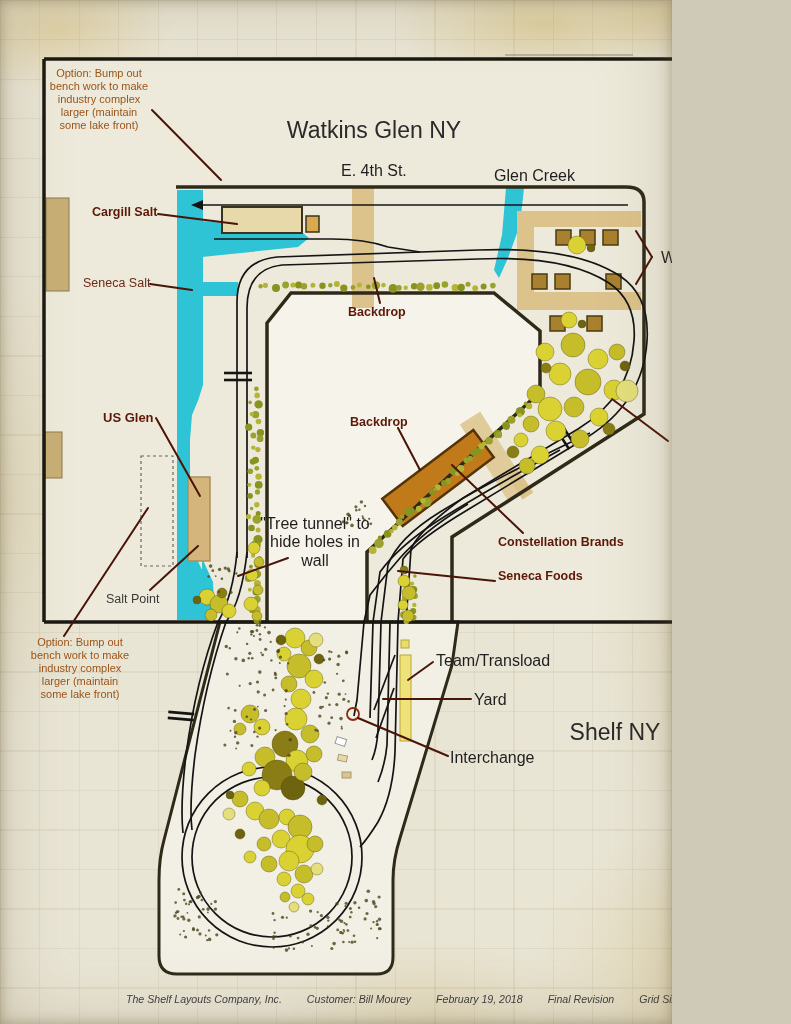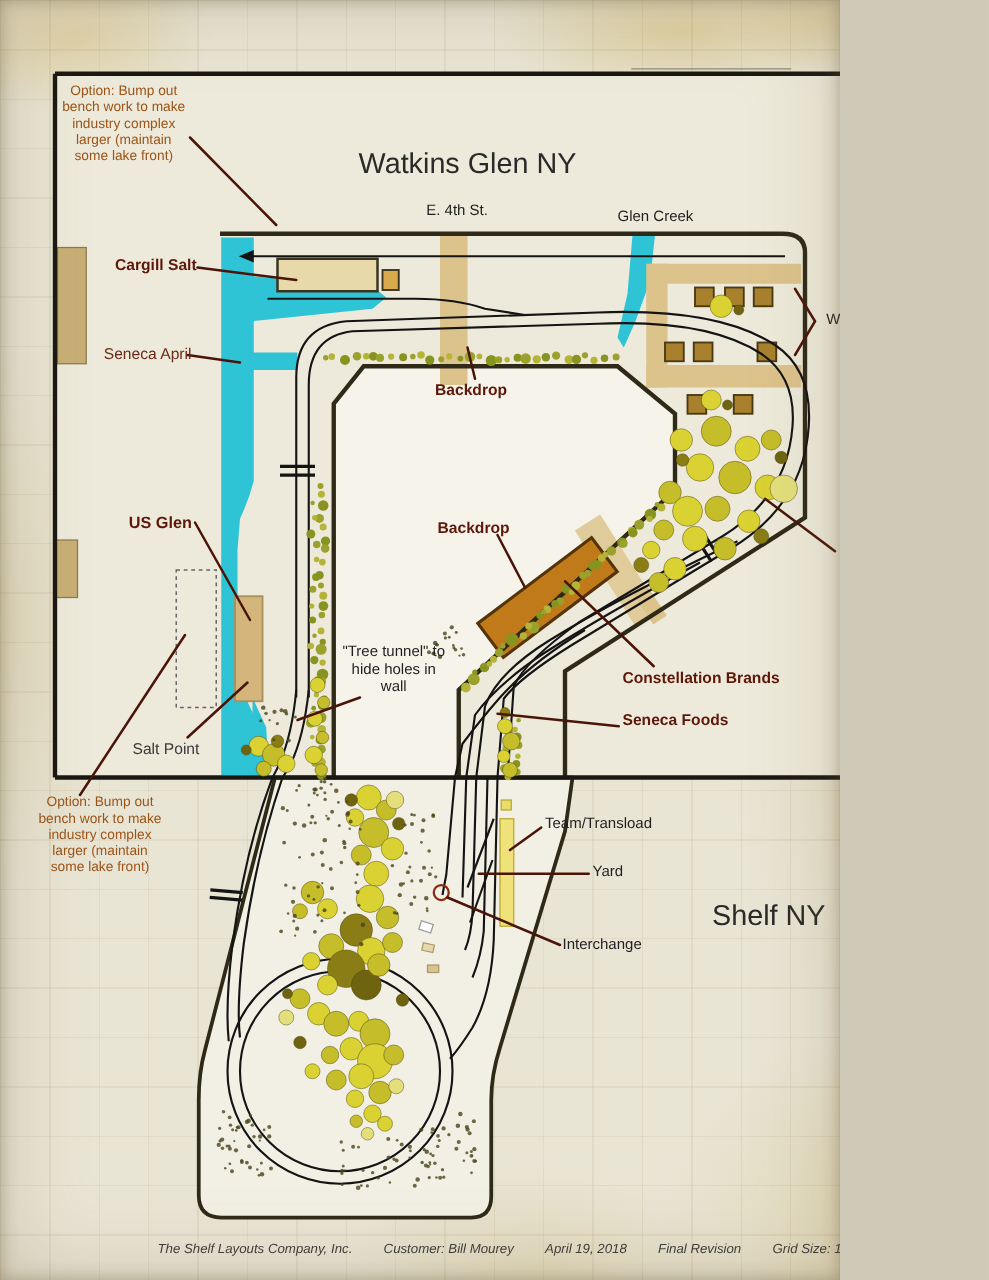--- a/index.html
+++ b/index.html
@@ -20,21 +20,21 @@
     content:"";position:absolute;inset:0;pointer-events:none;z-index:5;
     box-shadow: inset 0 0 14px rgba(90,75,40,.40), inset 0 0 70px rgba(120,100,55,.25);
   }
   .canvas::after{ 
     content:"";position:absolute;inset:0;pointer-events:none;z-index:1;opacity:.55;
     background:
       repeating-linear-gradient(to right, rgba(150,130,80,.20) 0 1px, transparent 1px 39.5px),
       repeating-linear-gradient(to bottom, rgba(150,130,80,.20) 0 1px, transparent 1px 39.5px);
   }
   svg.plan{position:absolute;left:0;top:0;z-index:2;}
-  .lbl{position:absolute;z-index:3;color:#1f1f1f;font-size:12px;line-height:1.15;white-space:pre-line;}
+  .lbl{position:absolute;z-index:3;color:#1f1f1f;font-size:16px;line-height:1.15;white-space:pre-line;}
   .maroon{color:#5d180a;font-weight:700;font-size:12.5px;}
   .maroon-lt{color:#6b2a18;font-size:12.5px;}
   .gray{color:#3a3a3a;font-size:12.5px;}
   .note{color:#9c5418;font-size:11px;line-height:13px;text-align:center;}
   .big-title{font-size:31px;font-weight:700;color:#141414;letter-spacing:-.5px;text-align:center;}
   .sub-title{font-size:23px;color:#2a2a2a;text-align:center;}
   .center{text-align:center;}
   .nowrap{white-space:nowrap;}
   .footer{position:absolute;z-index:3;display:flex;gap:25px;font-size:10.6px;font-style:italic;color:#3c3c3c;white-space:nowrap;}
 </style>
@@ -647,21 +647,21 @@
   <div class="lbl note" style="left:28px;top:67px;width:142px;">Option: Bump out
 bench work to make
 industry complex
 larger (maintain
 some lake front)</div>
   <div class="lbl sub-title" style="left:262px;top:117px;width:224px;">Watkins Glen NY</div>
   <div class="lbl" style="left:341px;top:162px;">E. 4th St.</div>
   <div class="lbl" style="left:494px;top:167px;">Glen Creek</div>
   <div class="lbl maroon" style="left:92px;top:205px;">Cargill Salt</div>
   <div class="lbl nowrap" style="left:661px;top:249px;">Watkins Glen Town Scene</div>
-  <div class="lbl maroon-lt" style="left:83px;top:276px;">Seneca April</div>
+  <div class="lbl maroon-lt" style="left:83px;top:276px;">Seneca Salt</div>
   <div class="lbl maroon" style="left:348px;top:305px;">Backdrop</div>
   <div class="lbl maroon" style="left:103px;top:411px;font-size:13px;">US Glen</div>
   <div class="lbl maroon" style="left:350px;top:415px;">Backdrop</div>
   <div class="lbl nowrap" style="left:672px;top:426px;">Wooded "scene separator"</div>
   <div class="lbl center" style="left:255px;top:515px;width:120px;">"Tree tunnel" to
 hide holes in
 wall</div>
   <div class="lbl maroon" style="left:498px;top:535px;">Constellation Brands</div>
   <div class="lbl maroon" style="left:498px;top:569px;">Seneca Foods</div>
   <div class="lbl gray" style="left:106px;top:592px;">Salt Point</div>
@@ -671,17 +671,17 @@
 larger (maintain
 some lake front)</div>
   <div class="lbl" style="left:436px;top:652px;">Team/Transload</div>
   <div class="lbl" style="left:474px;top:691px;">Yard</div>
   <div class="lbl sub-title" style="left:515px;top:719px;width:200px;">Shelf NY</div>
   <div class="lbl" style="left:450px;top:749px;">Interchange</div>
 
   <div class="footer" style="left:126px;top:993px;">
     <span>The Shelf Layouts Company, Inc.</span>
     <span>Customer: Bill Mourey</span>
-    <span>April 19, 2018</span>
+    <span>February 19, 2018</span>
     <span>Final Revision</span>
     <span>Grid Size: 1 foot</span>
   </div>
 </div>
 
 </body></html>

